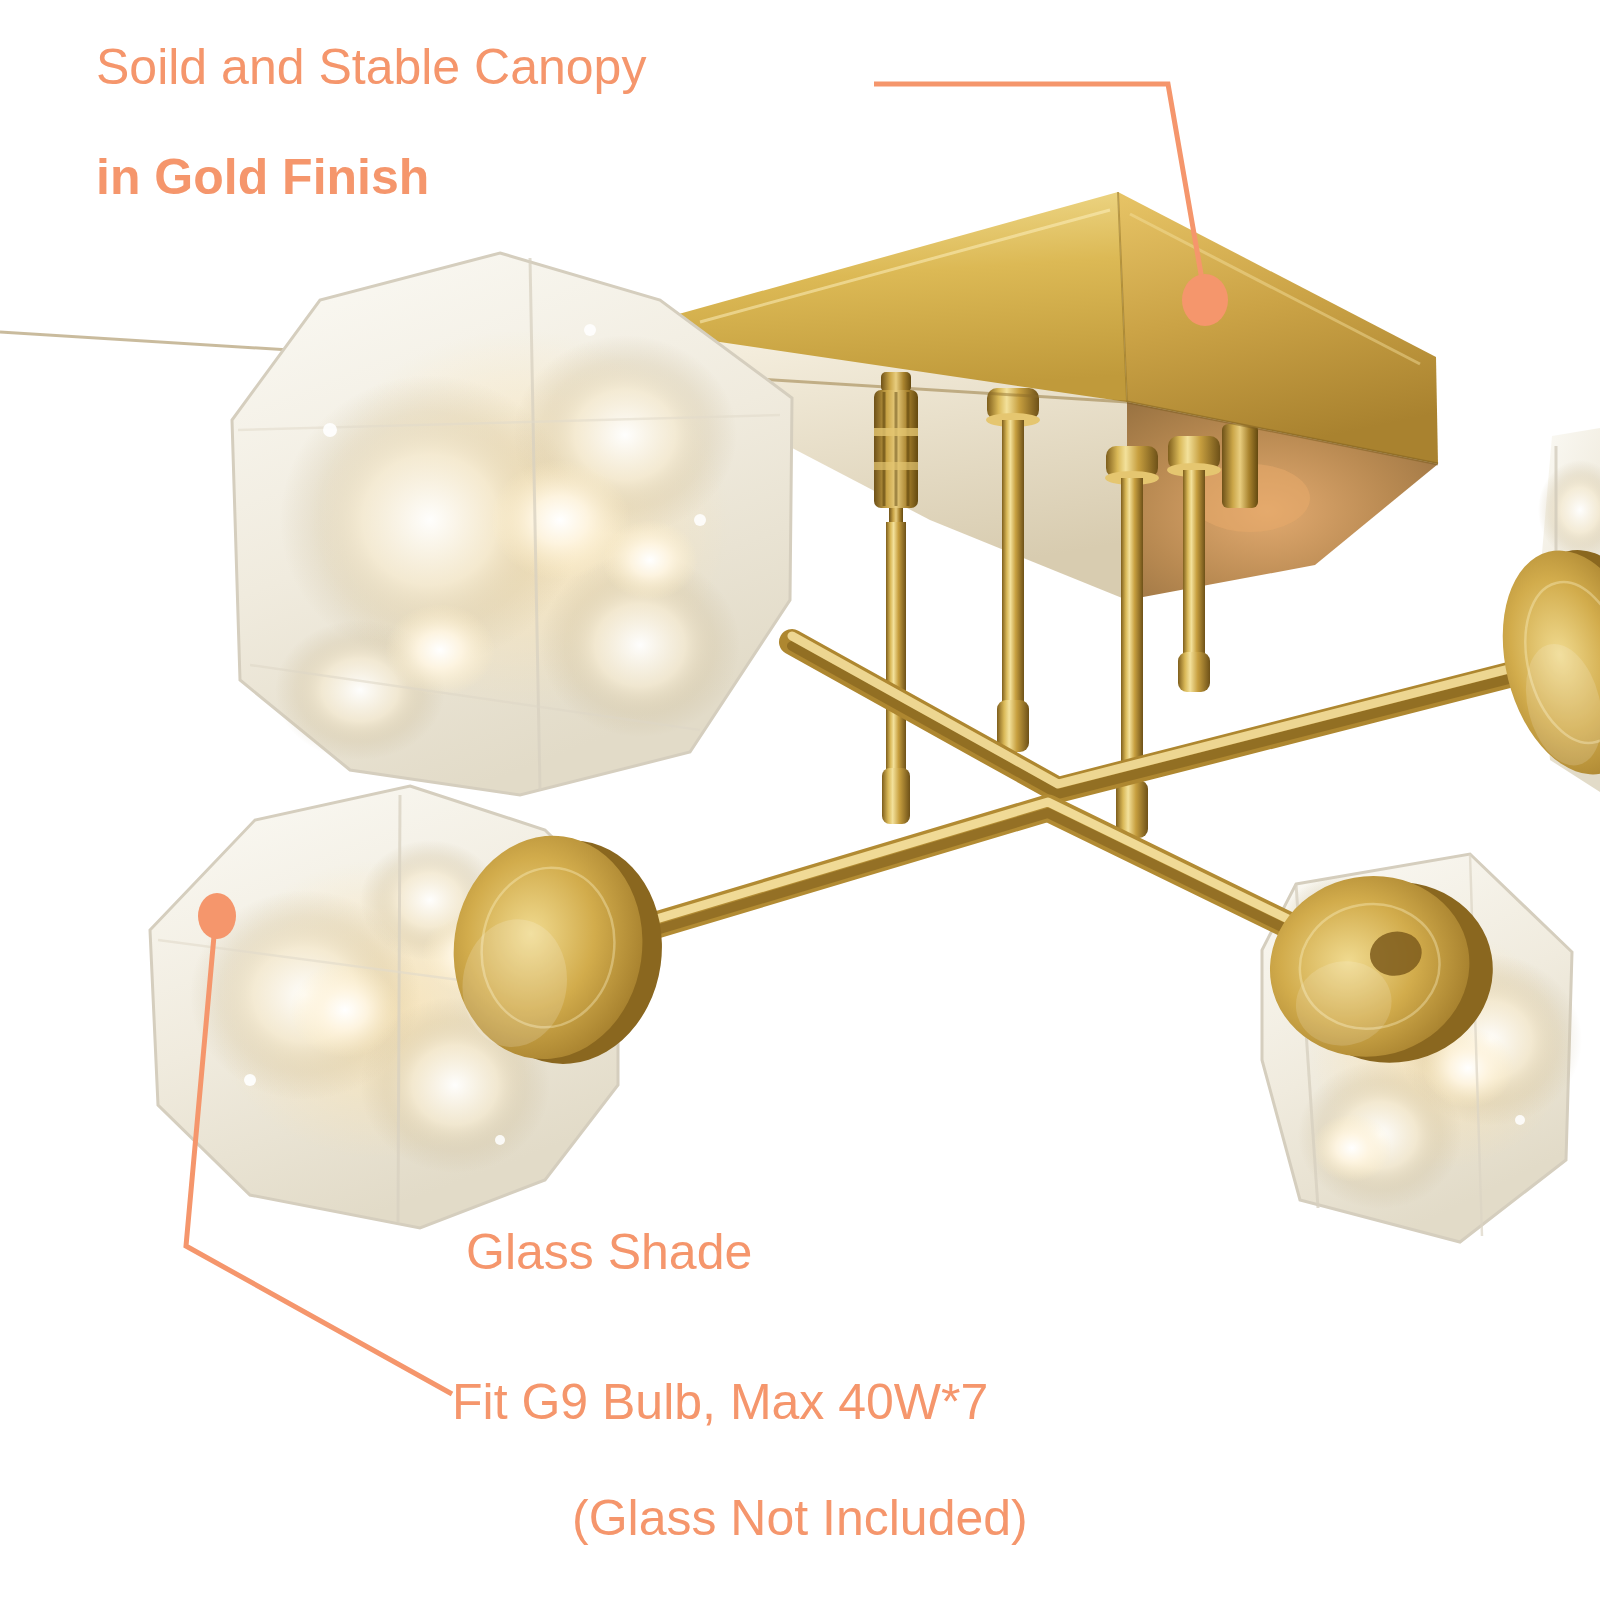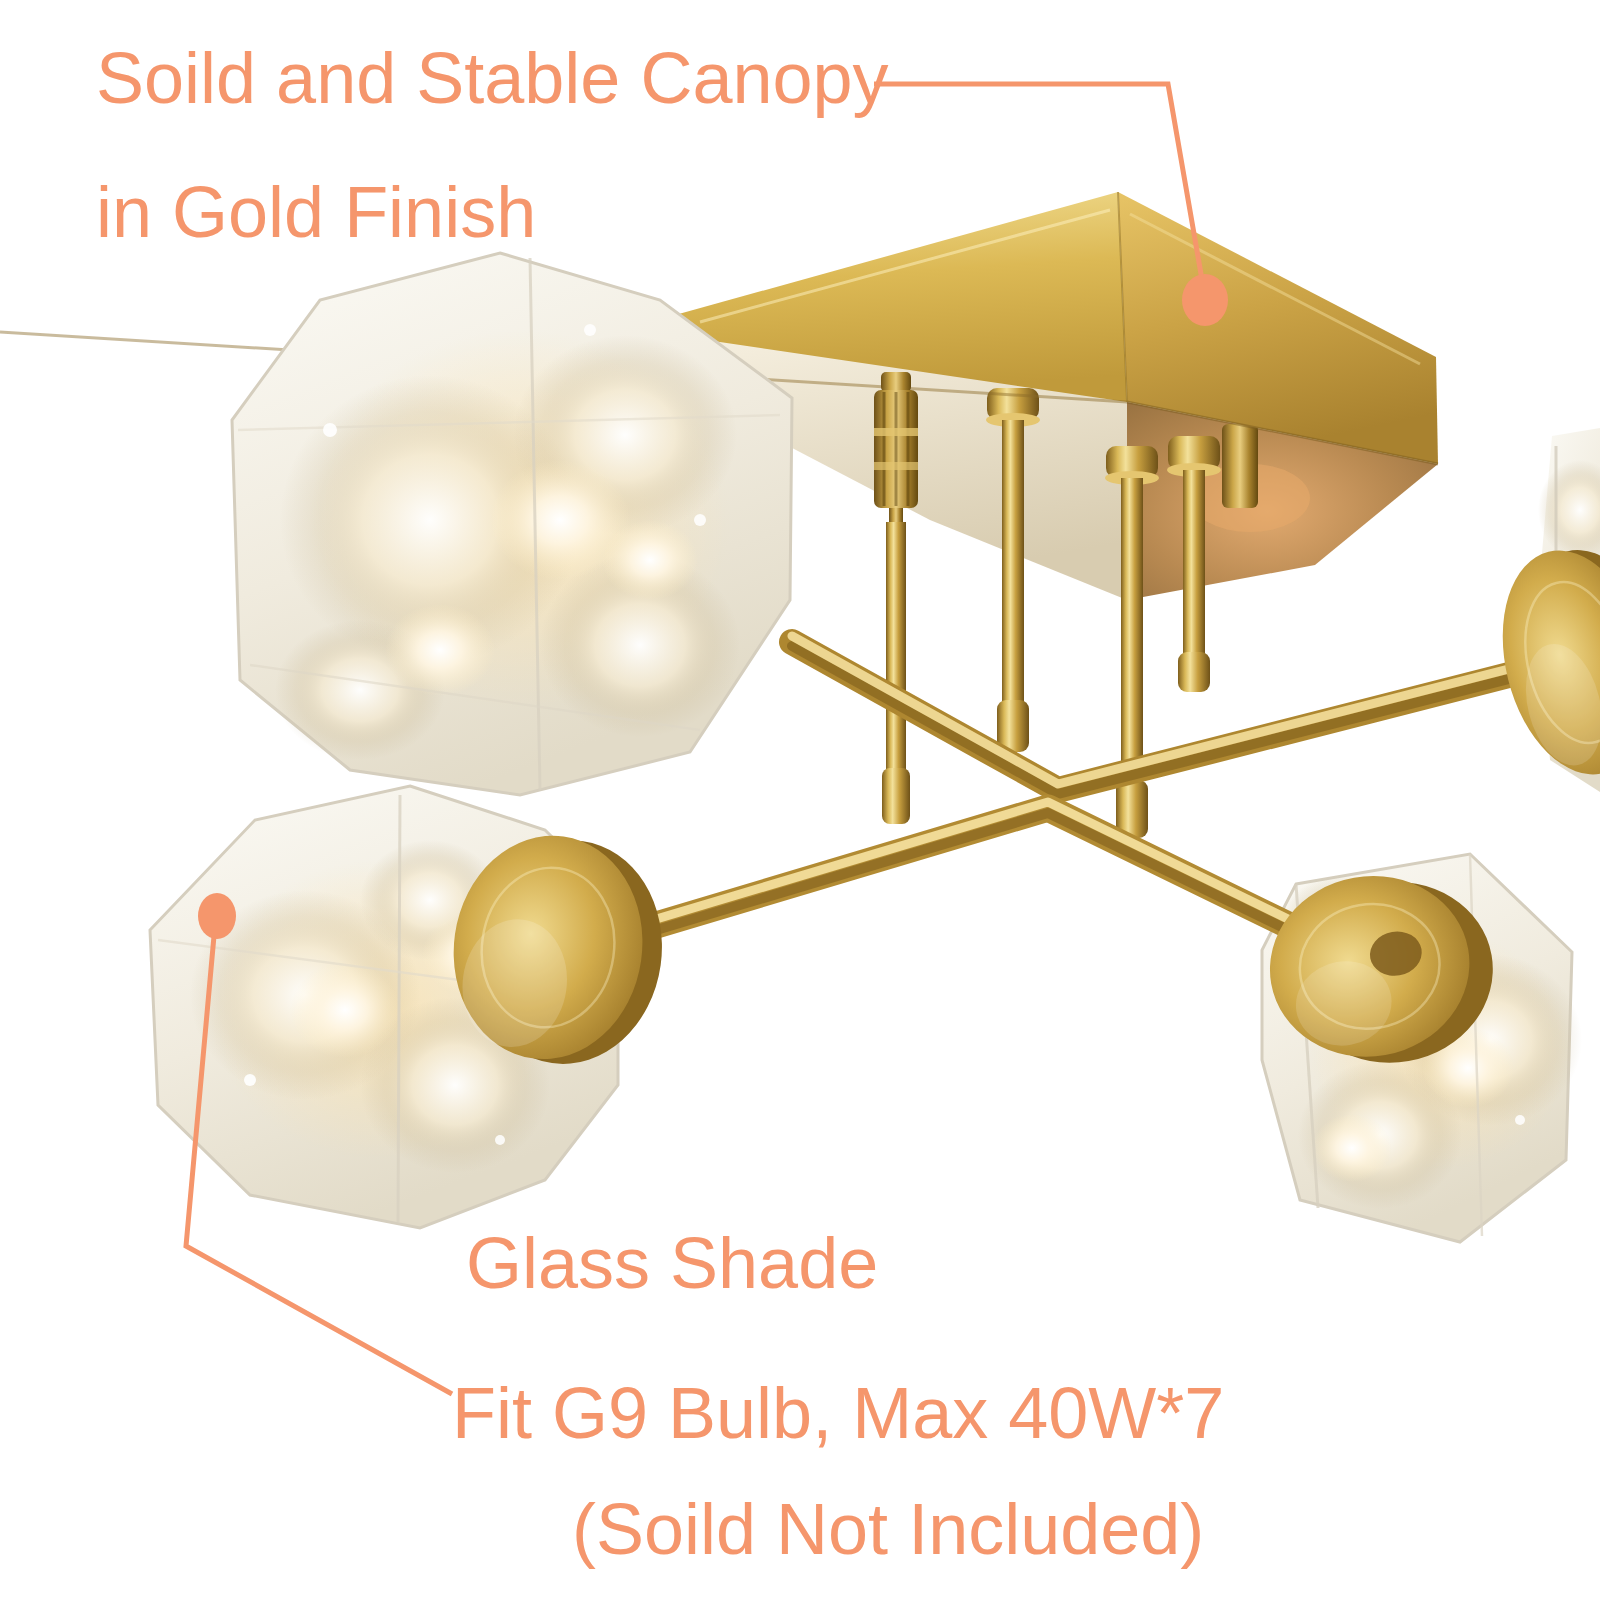--- a/index.html
+++ b/index.html
@@ -1,19 +1,19 @@
 <!DOCTYPE html>
 <html style="--annot: #F5966C; --page-bg: #FFFFFF;"><head>
 <meta charset="utf-8">
 <style>
   html,body{margin:0;padding:0;background:#ffffff;}
   #stage{position:relative;width:1600px;height:1600px;background:var(--page-bg,#fff);overflow:hidden;
          font-family:"Liberation Sans",sans-serif;}
   svg{position:absolute;left:0;top:0;}
-  .annot{position:absolute;font-size:72px;line-height:1;color:var(--annot,#F5966C);white-space:nowrap;}
+  .annot{position:absolute;font-size:50px;line-height:1;color:var(--annot,#F5966C);white-space:nowrap;}
   .leader{stroke:var(--annot,#F5966C);stroke-width:5;fill:none;}
   .dot{fill:var(--annot,#F5966C);}
 </style>
 </head>
 <body>
 
 <div id="stage">
 
   <svg width="1600" height="1600" viewBox="0 0 1600 1600">
     <defs>
@@ -222,17 +222,17 @@
   </svg>
 
   <svg width="1600" height="1600" viewBox="0 0 1600 1600">
     <polyline class="leader" points="874,84 1168,84 1205,297"></polyline>
     <ellipse class="dot" cx="1205" cy="300" rx="23" ry="26"></ellipse>
     <ellipse class="dot" cx="217" cy="916" rx="19" ry="23"></ellipse>
     <polyline class="leader" points="214,936 186,1246 452,1394"></polyline>
   </svg>
 
   <div class="annot" style="left:96px;top:42px;">Soild and Stable Canopy</div>
-  <div class="annot" style="left:96px;top:176px;">in Gold Finish</div>
+  <div class="annot" style="left:96px;top:152px;font-weight:bold;">in Gold Finish</div>
   <div class="annot" style="left:446px;top:1227px;margin-left:20px;">Glass Shade</div>
   <div class="annot" style="left:452px;top:1377px;">Fit G9 Bulb, Max 40W*7</div>
-  <div class="annot" style="left:572px;top:1493px;">(Soild Not Included)</div>
+  <div class="annot" style="left:572px;top:1493px;">(Glass Not Included)</div>
 </div>
 
 </body></html>

